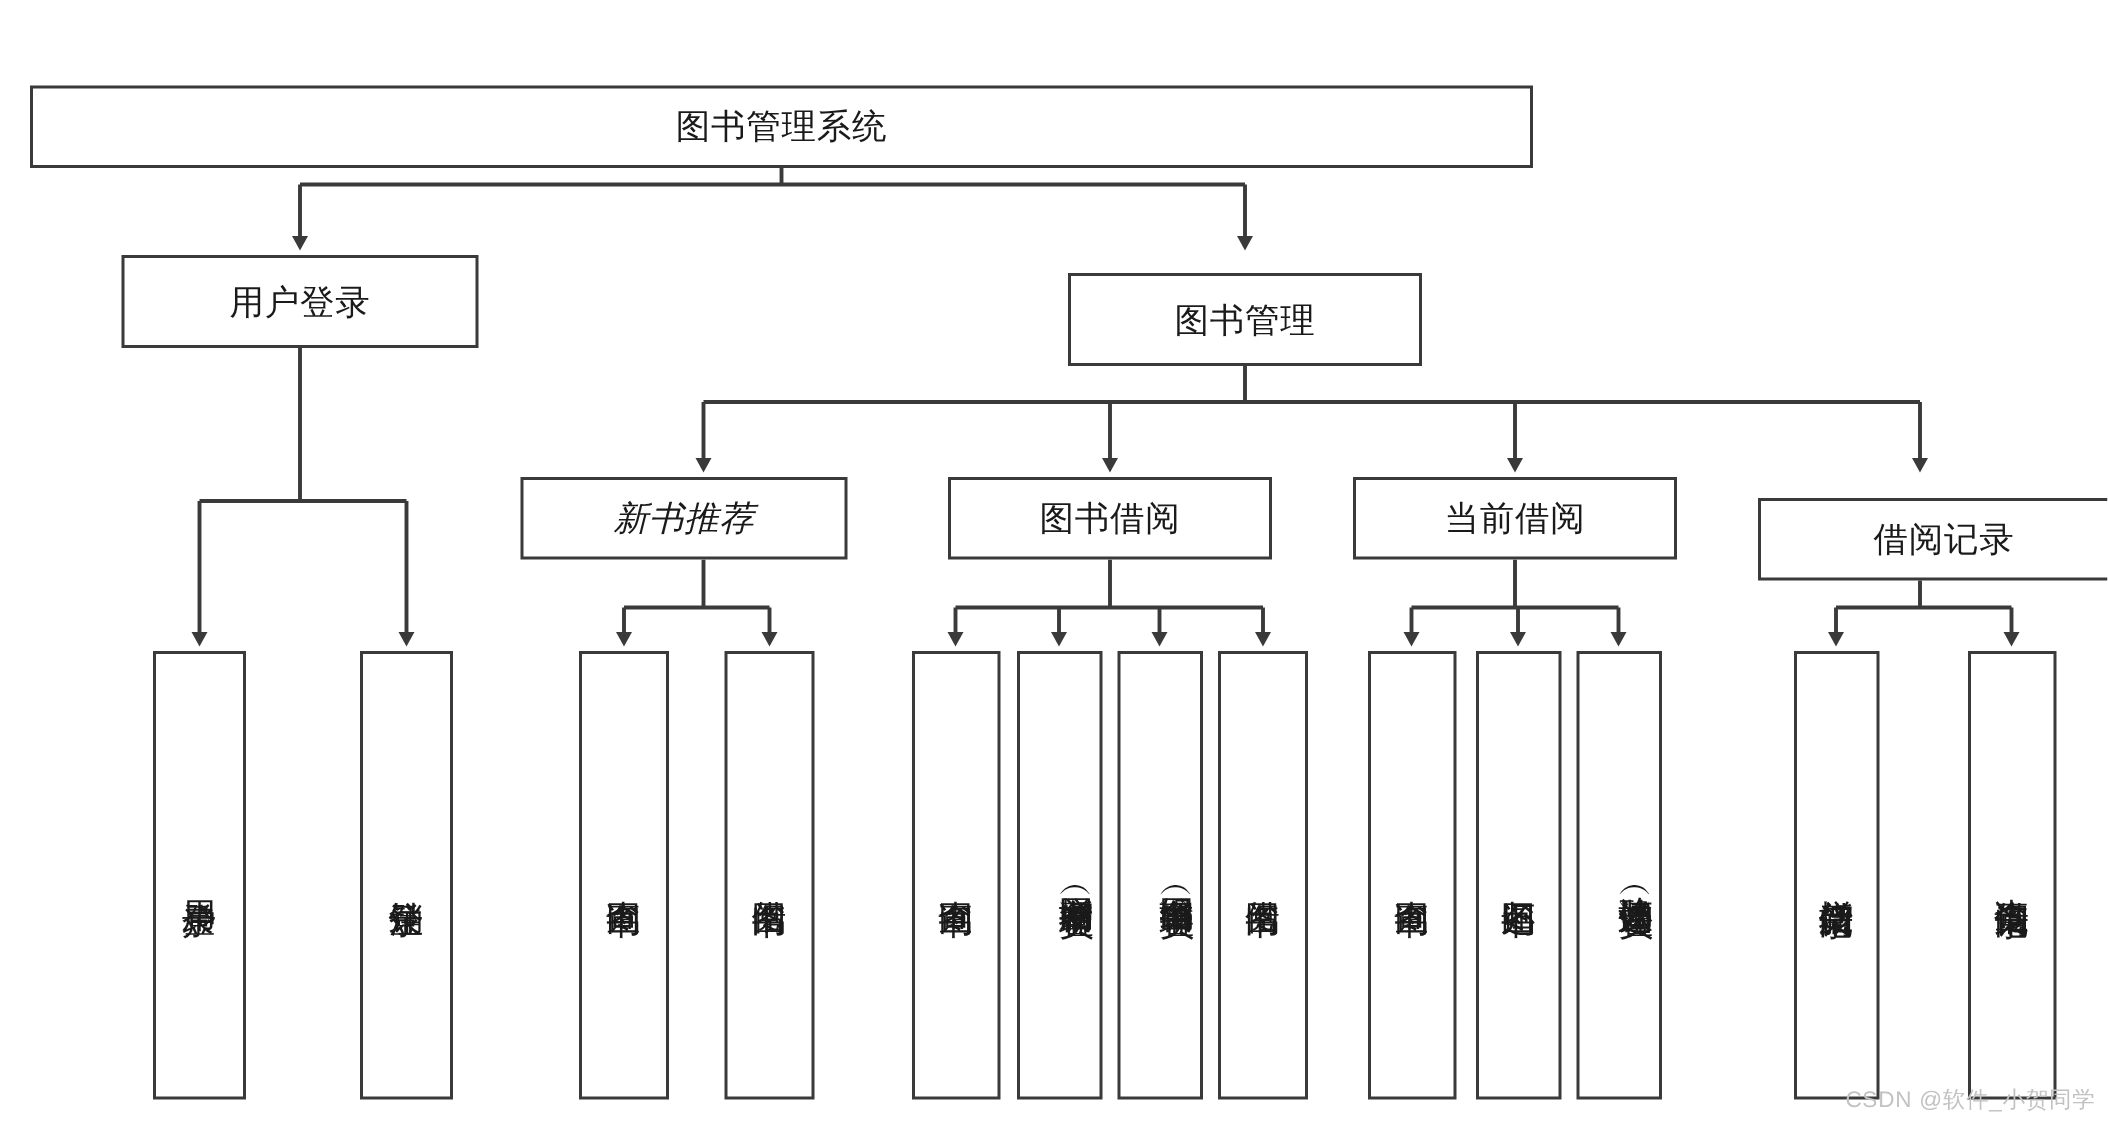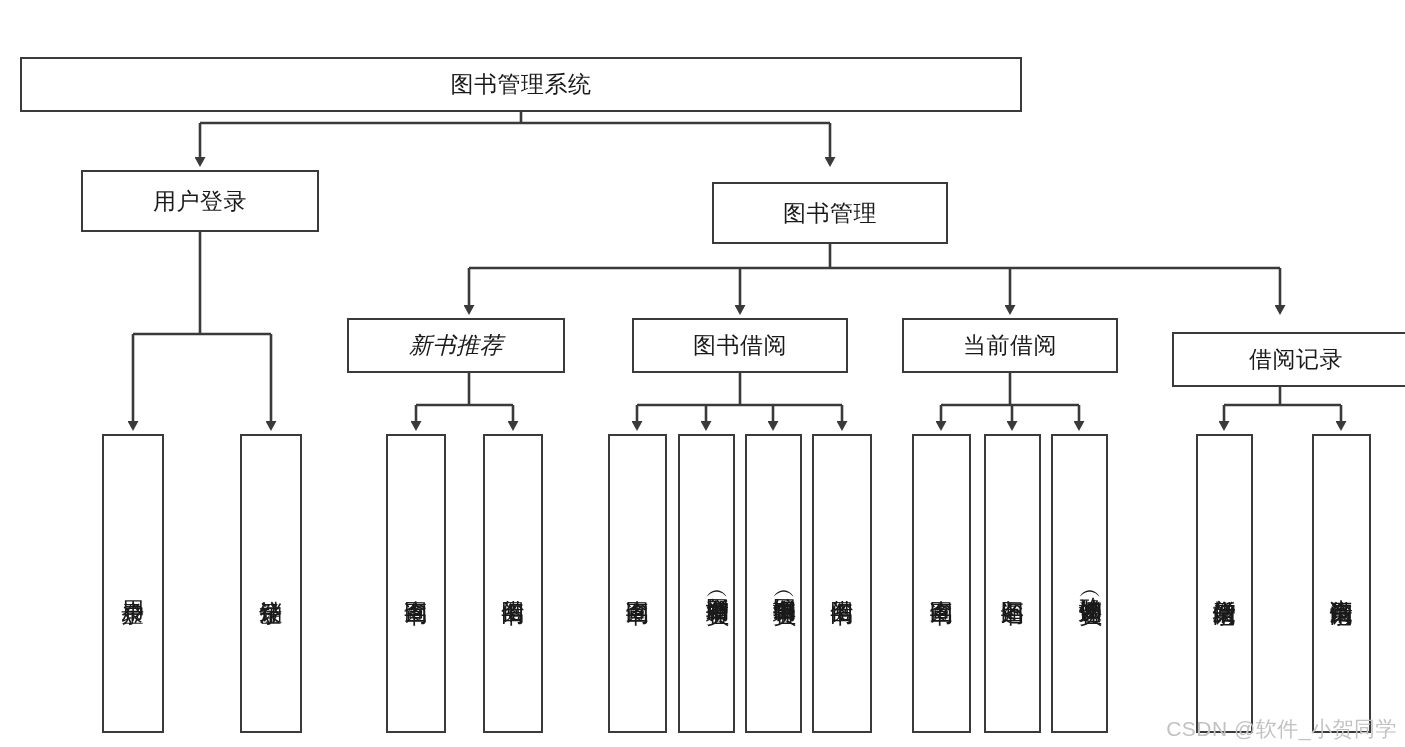--- a/index.html
+++ b/index.html
@@ -51,21 +51,21 @@
     padding-bottom: 6px;
     align-items: flex-start;
   }
   .node-v.leaf-center {
     align-items: center;
   }
   .watermark {
     position: absolute;
     right: 8px;
     bottom: 4px;
-    font-size: 21px;
+    font-size: 15px;
     color: #c2c2c2;
     white-space: nowrap;
     letter-spacing: 0.5px;
     margin-top: 36px;
   }
 </style>
 </head>
 <body>
 
 <div id="canvas">

